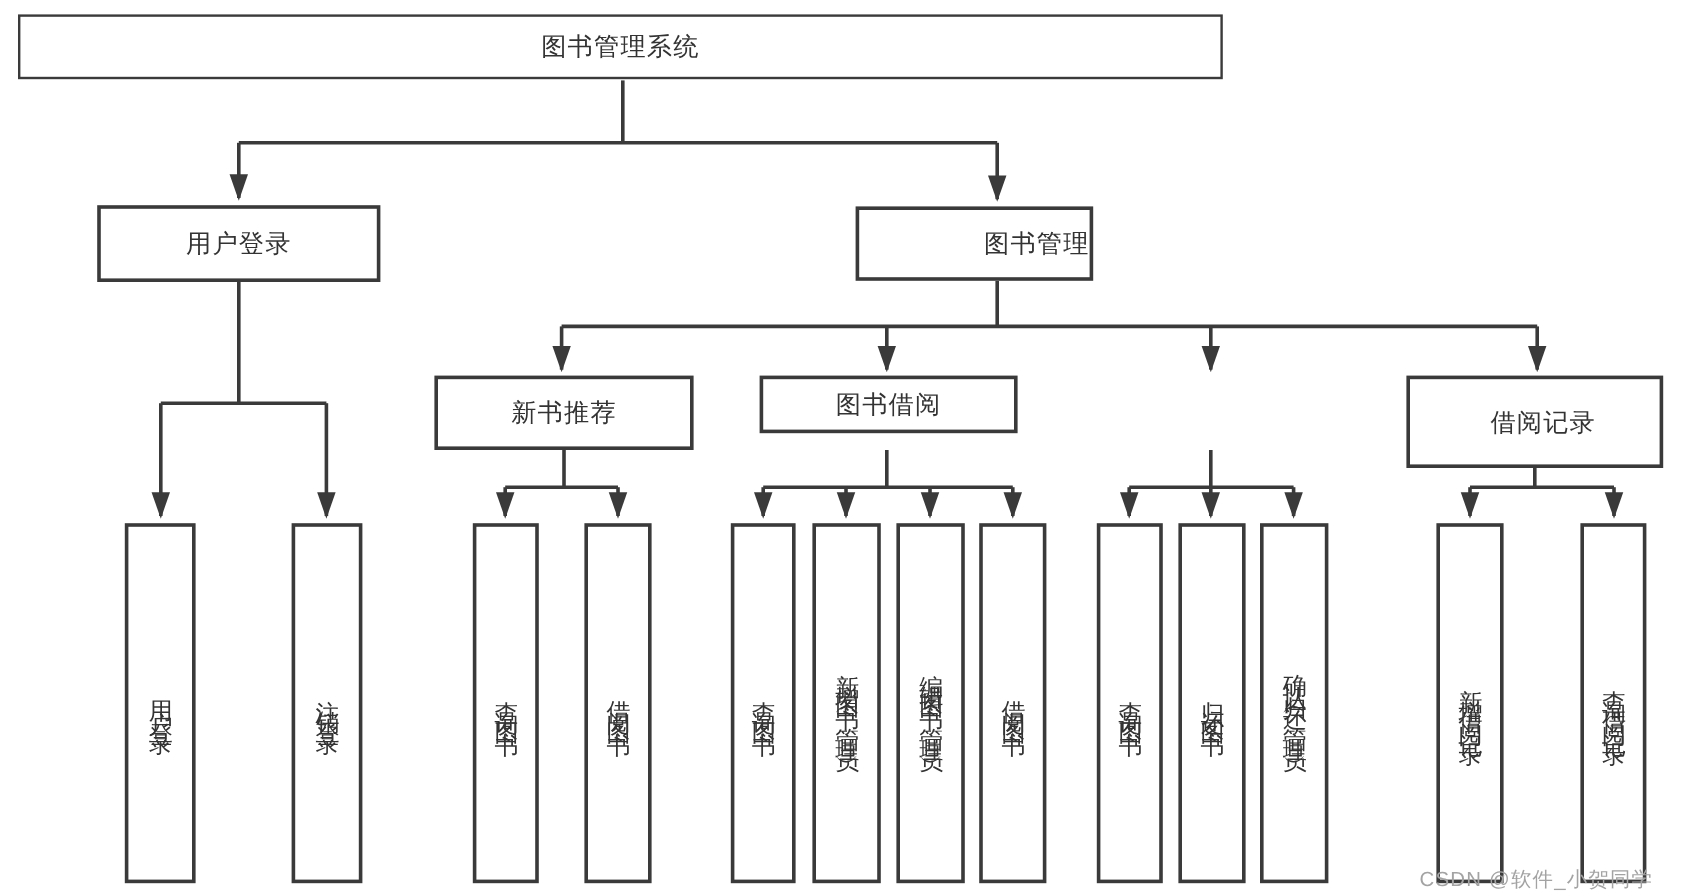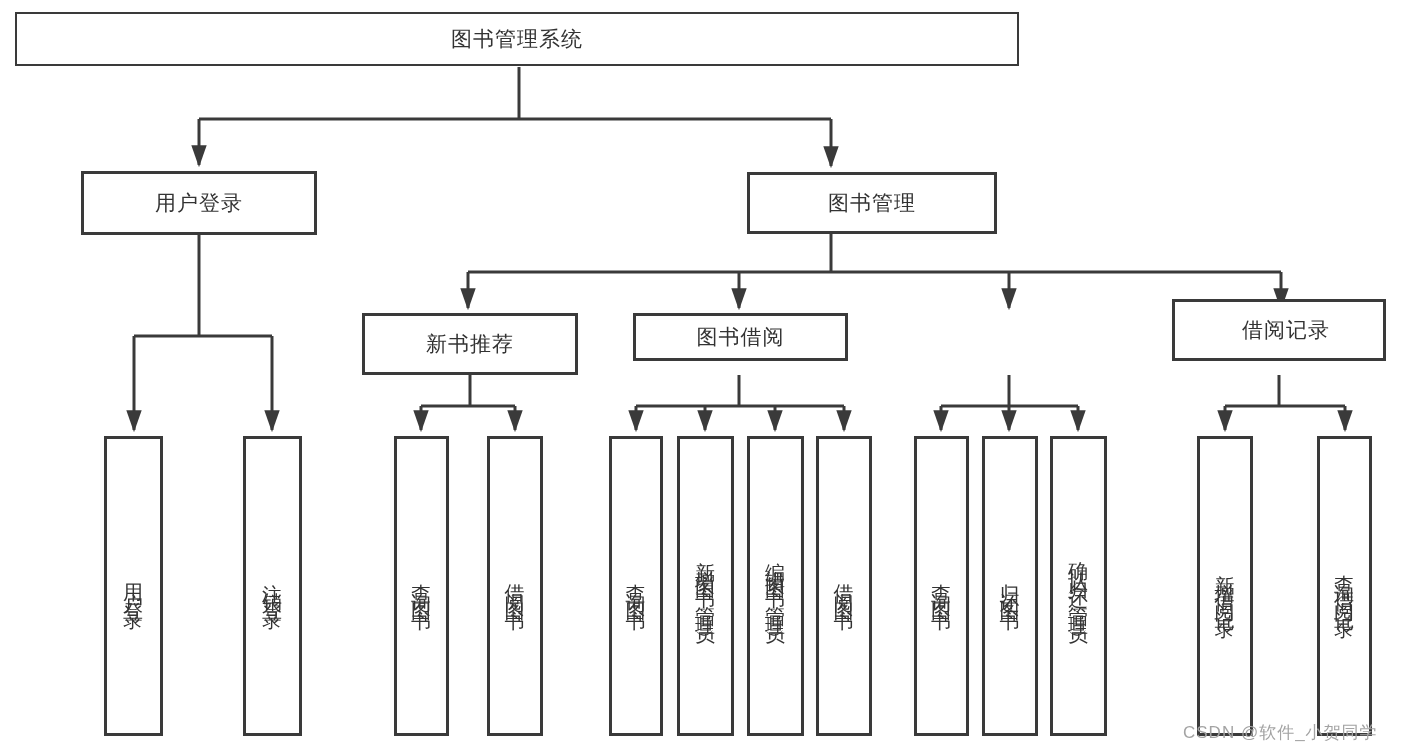--- a/index.html
+++ b/index.html
@@ -118,31 +118,31 @@
     </g>
   </svg>
 
   <div class="box root" style="left:15px; top:12px; width:1004px; height:54px;">
     <span>图书管理系统</span>
   </div>
 
   <div class="box" style="left:81px; top:171px; width:236px; height:64px;">
     <span>用户登录</span>
   </div>
-  <div class="box" style="left:747px; top:172px; width:250px; height:62px;">
+  <div class="box" style="left:713px; top:172px; width:198px; height:62px;justify-content:flex-end;">
     <span>图书管理</span>
   </div>
 
   <div class="box" style="left:362px; top:313px; width:216px; height:62px;">
     <span>新书推荐</span>
   </div>
   <div class="box" style="left:633px; top:313px; width:215px; height:48px;">
     <span>图书借阅</span>
   </div>
-  <div class="box" style="left:1172px; top:299px; width:214px; height:62px;padding-left:14px;">
+  <div class="box" style="left:1172px; top:313px; width:214px; height:77px;padding-left:14px;">
     <span>借阅记录</span>
   </div>
 
   <div class="vnode" style="left:104px; top:436px; width:59px; height:300px;">
     <span class="vtext">用户登录</span>
   </div>
   <div class="vnode" style="left:243px; top:436px; width:59px; height:300px;">
     <span class="vtext">注销登录</span>
   </div>
 

